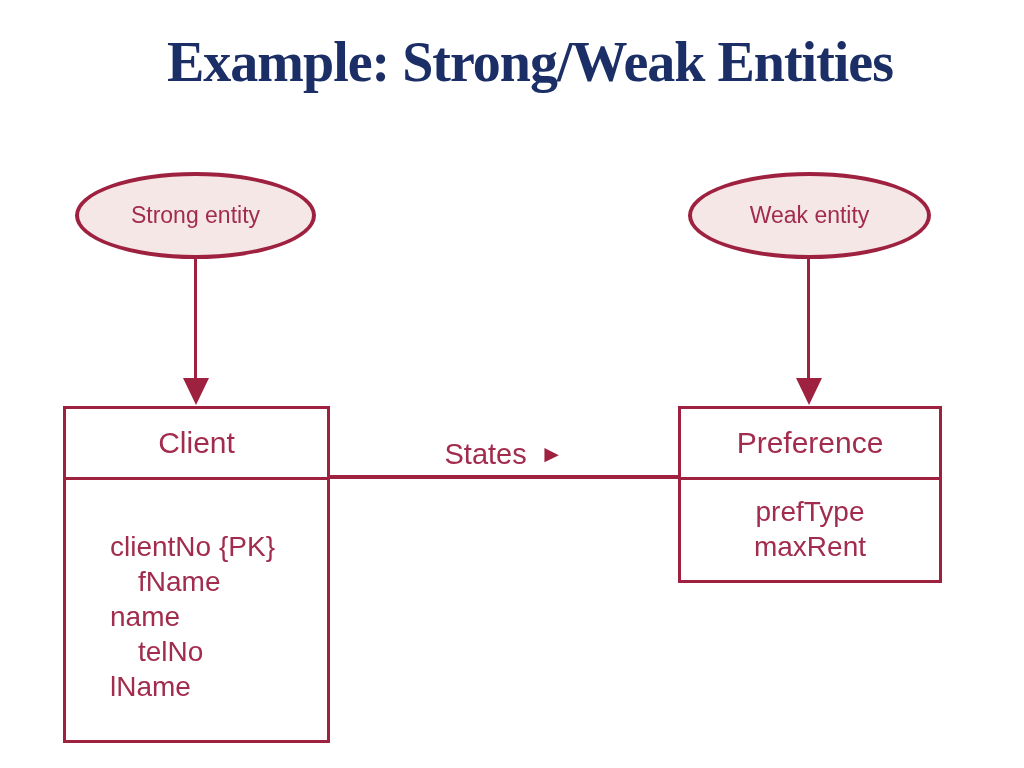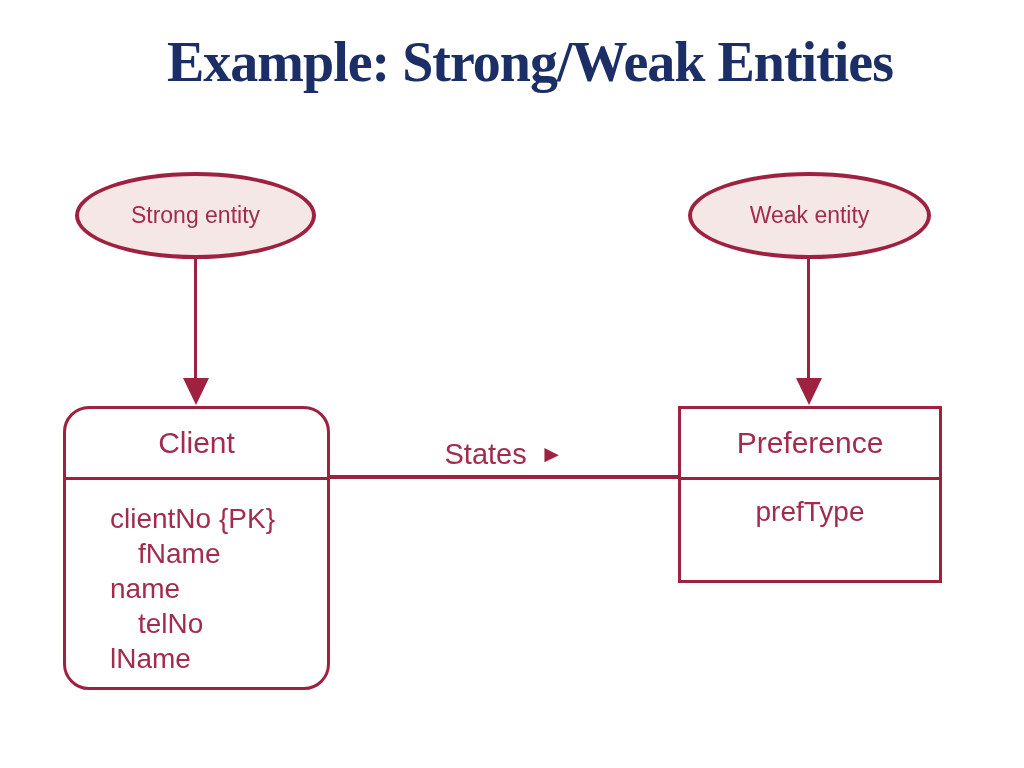--- a/index.html
+++ b/index.html
@@ -67,38 +67,39 @@
   .arrowhead-down.weak   { left: 796px; top: 378px; }
 
   
   .entity-box {
     position: absolute;
     border: 3px solid #9e2240;
     background: #ffffff;
     box-sizing: border-box;
     color: #a22c4e;
   }
-  .entity-box.client     { left: 63px;  top: 406px; width: 267px; height: 284px; border-radius: 26px; }
+  .entity-box.client     { left: 63px;  top: 406px; width: 267px; height: 337px; }
   .entity-box.preference { left: 678px; top: 406px; width: 264px; height: 177px; }
   .entity-header {
     height: 68px;
     border-bottom: 3px solid #9e2240;
     display: flex;
     align-items: center;
     justify-content: center;
     font-size: 30px;
     box-sizing: content-box;
   }
   .entity-attrs {
     font-size: 28px;
     line-height: 35px;
   }
   .entity-box.client .entity-attrs {
     padding: 21px 0 0 44px;
     text-align: left;
+    margin-top: 28px;
   }
   .entity-box.preference .entity-attrs {
     padding-top: 14px;
     text-align: center;
   }
   .attr.indent { margin-left: 28px; }
 
   
   .rel-line {
     position: absolute;
@@ -160,16 +161,17 @@
       <div class="attr">name</div>
       <div class="attr indent">telNo</div>
       <div class="attr">lName</div>
     </div>
   </div>
 
   <div class="entity-box preference">
     <div class="entity-header">Preference</div>
     <div class="entity-attrs">
       <div class="attr">prefType</div>
+      <div class="attr">maxRent</div>
     </div>
   </div>
 
 </div>
 
 </body></html>

